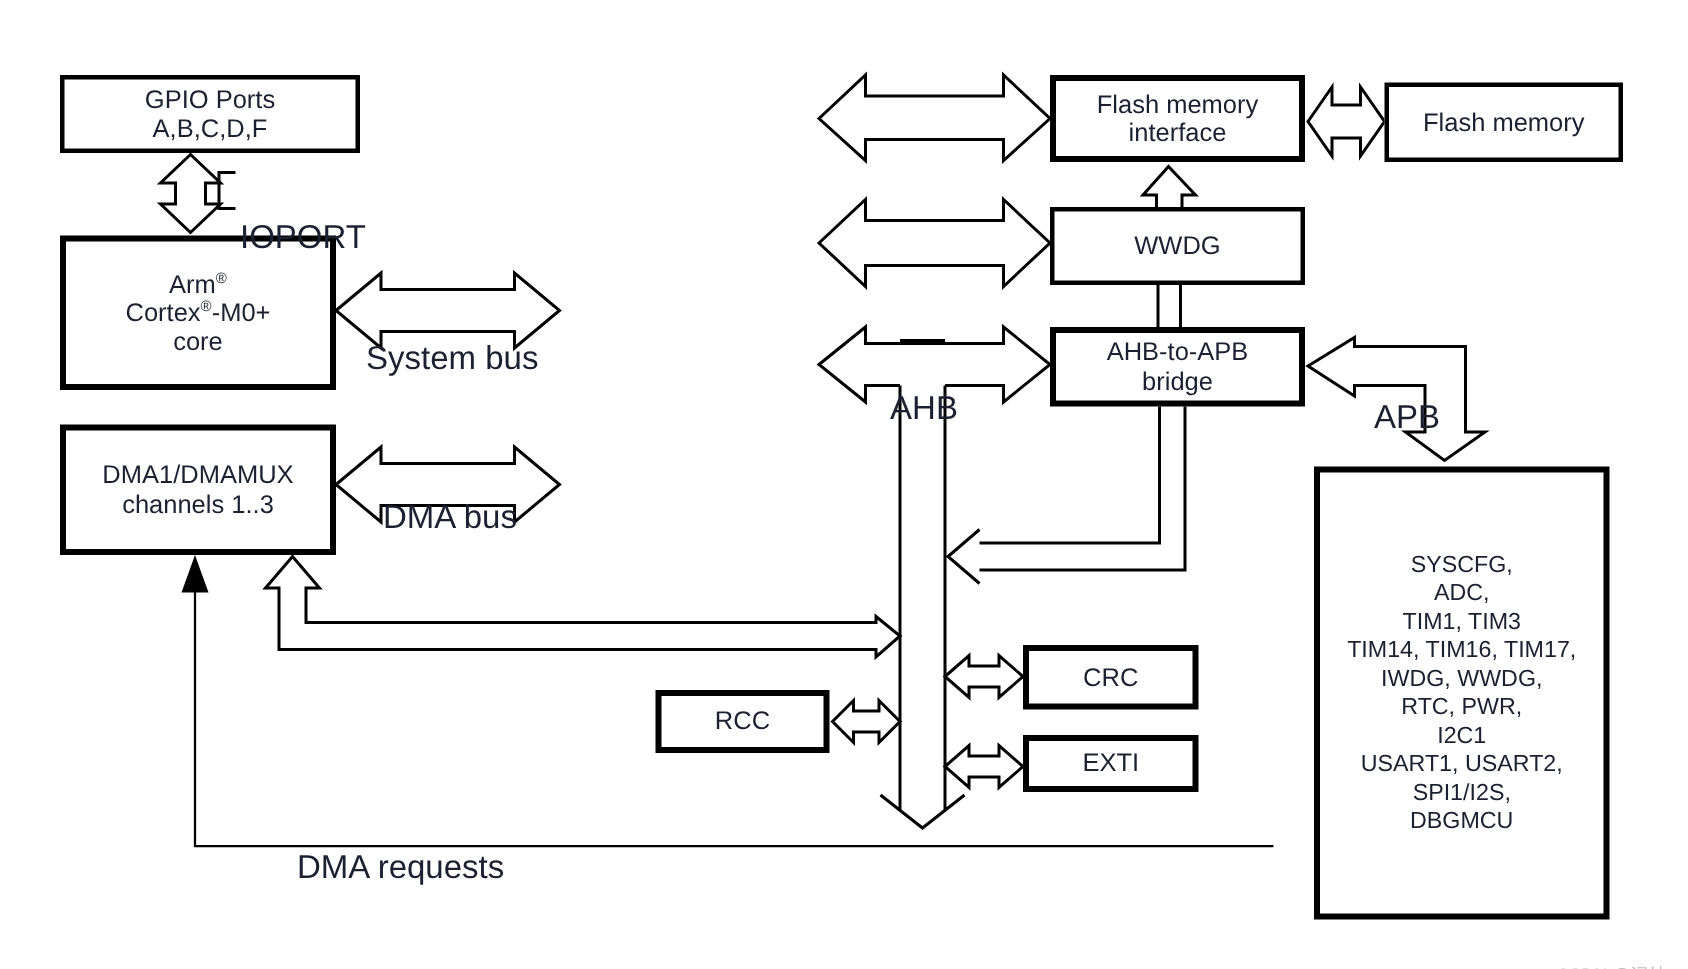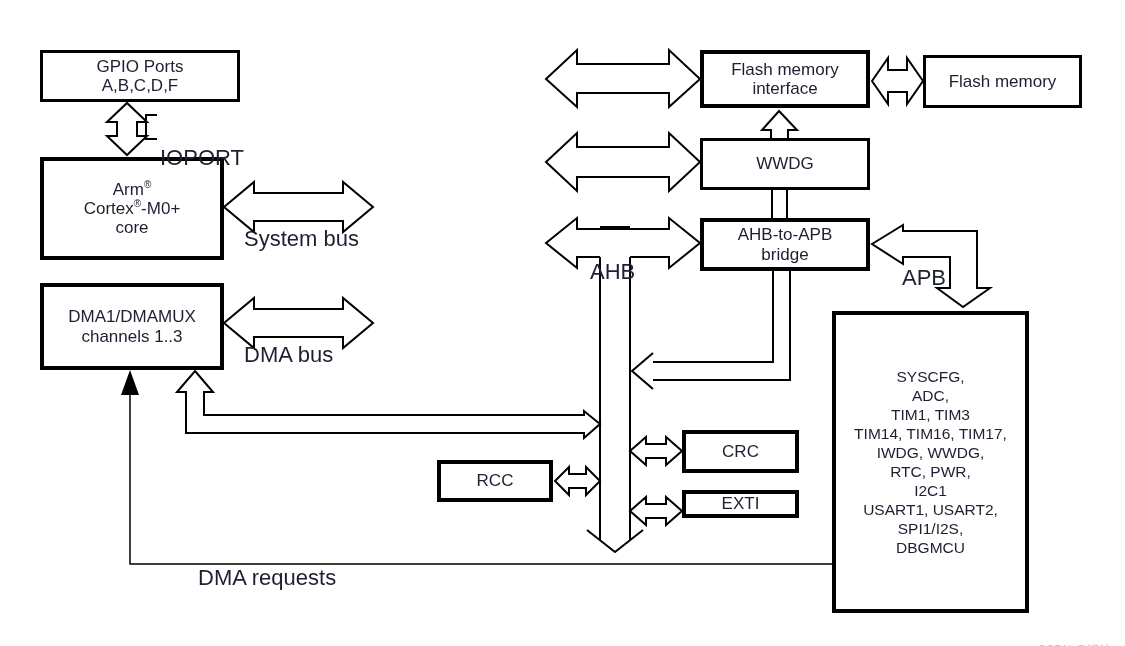--- a/index.html
+++ b/index.html
@@ -10,21 +10,21 @@
   .stage svg{position:absolute;left:0;top:0;}
   .box{
     position:absolute;box-sizing:border-box;background:#fff;border:4px solid #000;
     display:flex;flex-direction:column;align-items:center;justify-content:center;
     text-align:center;font-size:17px;line-height:1.12;
   }
   .b3{border-width:3px;}
   .bl{white-space:nowrap;}
   sup{font-size:10px;line-height:0;}
   .lbl{position:absolute;font-size:22px;white-space:nowrap;margin-top:28px;}
-  .ctr{text-align:left;}
+  .ctr{text-align:center;}
   .periph-lines{font-size:15.5px;line-height:19px;}
   .watermark{position:absolute;right:14px;top:622px;font-size:12px;color:#bdbdbd;margin-top:20px;}
 </style>
 </head>
 <body>
 
 <div class="stage">
 
   <svg width="1125" height="646" viewBox="0 0 1125 646">
     <g stroke="#000" stroke-width="2" fill="#fff">
@@ -103,42 +103,42 @@
 
   <div class="box" style="left:700px;top:218px;width:170px;height:53px">
     <div class="bl">AHB-to-APB</div>
     <div class="bl">bridge</div>
   </div>
 
   <div class="box" style="left:682px;top:430px;width:117px;height:43px">
     <div class="bl">CRC</div>
   </div>
 
-  <div class="box" style="left:682px;top:490px;width:117px;height:28px">
+  <div class="box" style="left:682px;top:490px;width:117px;height:38px">
     <div class="bl">EXTI</div>
   </div>
 
   <div class="box" style="left:437px;top:460px;width:116px;height:42px">
     <div class="bl">RCC</div>
   </div>
 
-  <div class="box periph-lines" style="left:832px;top:311px;width:197px;height:302px">
+  <div class="box periph-lines" style="left:876px;top:311px;width:197px;height:302px">
     <div class="bl">SYSCFG,</div>
     <div class="bl">ADC,</div>
     <div class="bl">TIM1, TIM3</div>
     <div class="bl">TIM14, TIM16, TIM17,</div>
     <div class="bl">IWDG, WWDG,</div>
     <div class="bl">RTC, PWR,</div>
     <div class="bl">I2C1</div>
     <div class="bl">USART1, USART2,</div>
     <div class="bl">SPI1/I2S,</div>
     <div class="bl">DBGMCU</div>
   </div>
 
   <div class="lbl" style="left:160px;top:117px">IOPORT</div>
   <div class="lbl ctr" style="left:244px;top:198px;width:112px">System bus</div>
-  <div class="lbl ctr" style="left:244px;top:314px;width:112px">DMA bus</div>
+  <div class="lbl ctr" style="left:244px;top:304px;width:112px">DMA bus</div>
   <div class="lbl ctr" style="left:590px;top:231px;width:52px">AHB</div>
   <div class="lbl ctr" style="left:902px;top:237px;width:72px">APB</div>
   <div class="lbl" style="left:198px;top:537px">DMA requests</div>
 
   <div class="watermark">CSDN @记帖</div>
 </div>
 
 </body></html>

